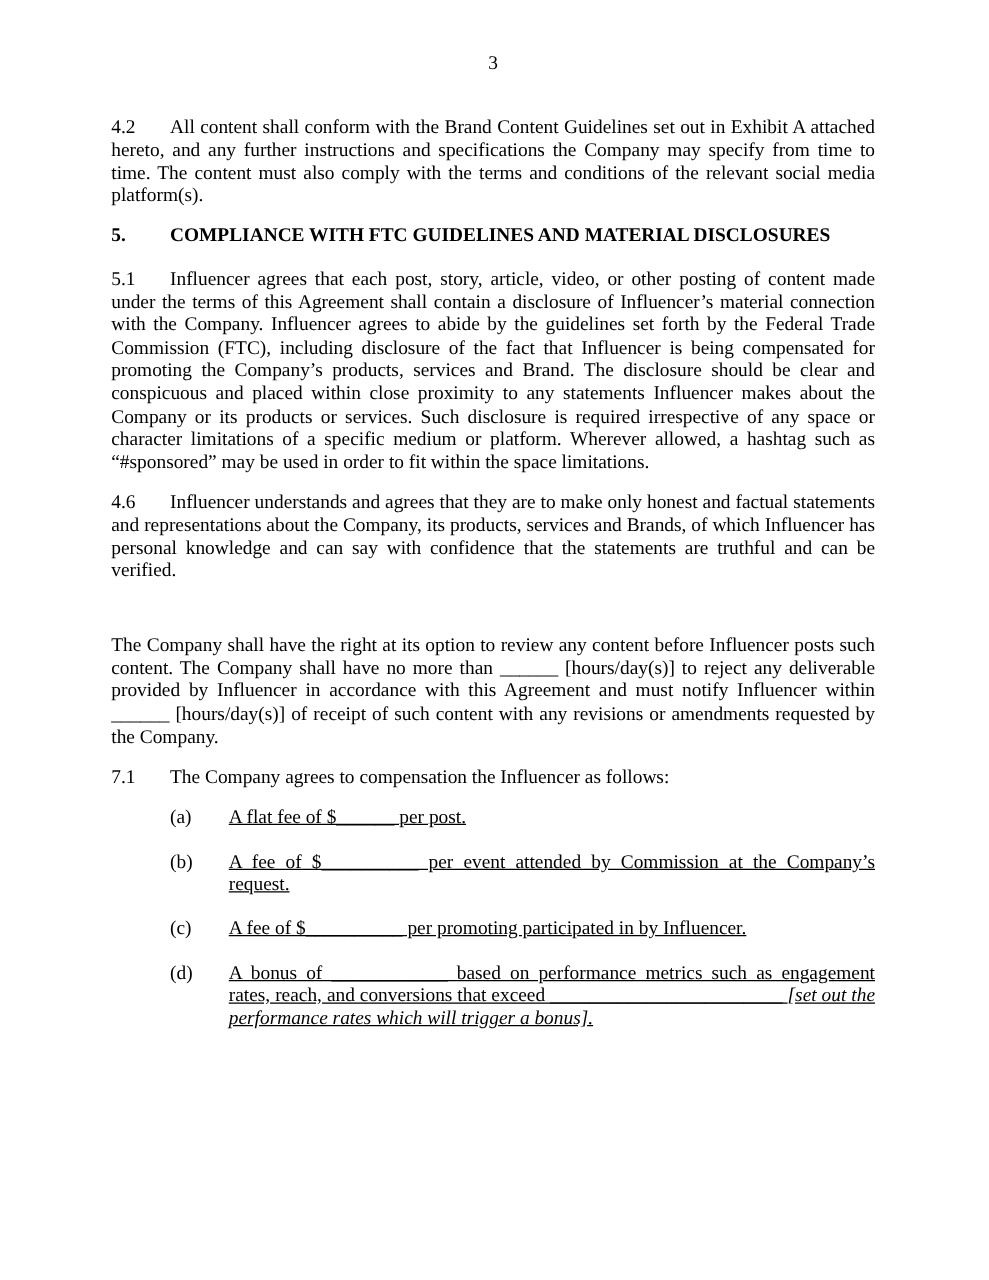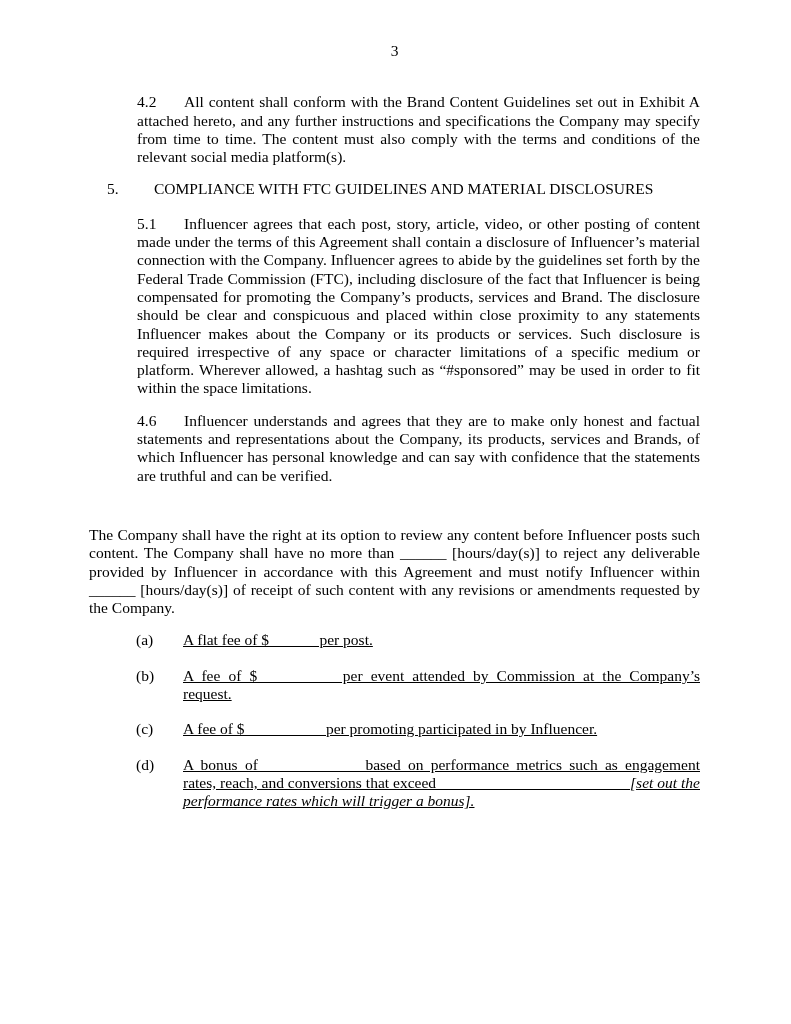--- a/index.html
+++ b/index.html
@@ -17,31 +17,29 @@
     line-height: 18.3px;
     background: #ffffff;
   }
   .page-number {
     text-align: center;
     margin-bottom: 33px;
   }
   p.clause {
     text-align: justify;
     margin-bottom: 14px;
-    margin-left: 48px;
   }
   .cnum {
     display: inline-block;
     width: 47px;
   }
   p.heading {
-    font-weight: normal;
+    font-weight: bold;
     margin-bottom: 16px;
     white-space: nowrap;
-    margin-left: 18px;
   }
   p.plain {
     text-align: justify;
     margin-bottom: 14px;
     margin-top: 41px;
   }
   .sublist { margin-left: 47px; }
   .item {
     display: flex;
     margin-bottom: 17px;
@@ -63,20 +61,21 @@
   <p class="heading"><span class="cnum">5.</span><span>COMPLIANCE WITH FTC GUIDELINES AND MATERIAL DISCLOSURES</span></p>
 
   <p class="clause"><span class="cnum">5.1</span><span>Influencer agrees that each post, story, article, video, or other posting of content made under the terms of this Agreement shall contain a disclosure of Influencer’s material connection with the Company. Influencer agrees to abide by the guidelines set forth by the Federal Trade Commission (FTC), including disclosure of the fact that Influencer is being compensated for promoting the Company’s products, services and Brand. The disclosure should be clear and conspicuous and placed within close proximity to any statements Influencer makes about the Company or its products or services. Such disclosure is required irrespective of any space or character limitations of a specific medium or platform. Wherever allowed, a hashtag such as “#sponsored” may be used in order to fit within the space limitations.</span></p>
 
   <p class="clause"><span class="cnum">4.6</span><span>Influencer understands and agrees that they are to make only honest and factual statements and representations about the Company, its products, services and Brands, of which Influencer has personal knowledge and can say with confidence that the statements are truthful and can be verified.</span></p>
 
 
   <p class="plain">The Company shall have the right at its option to review any content before Influencer posts such content. The Company shall have no more than ______ [hours/day(s)] to reject any deliverable provided by Influencer in accordance with this Agreement and must notify Influencer within ______ [hours/day(s)] of receipt of such content with any revisions or amendments requested by the Company.</p>
 
 
+  <p class="clause"><span class="cnum">7.1</span><span>The Company agrees to compensation the Influencer as follows:</span></p>
 
   <div class="sublist">
 
     <div class="item">
       <span class="ilabel">(a)</span>
       <div class="itext">A flat fee of $______ per post.</div>
     </div>
 
     <div class="item">
       <span class="ilabel">(b)</span>

